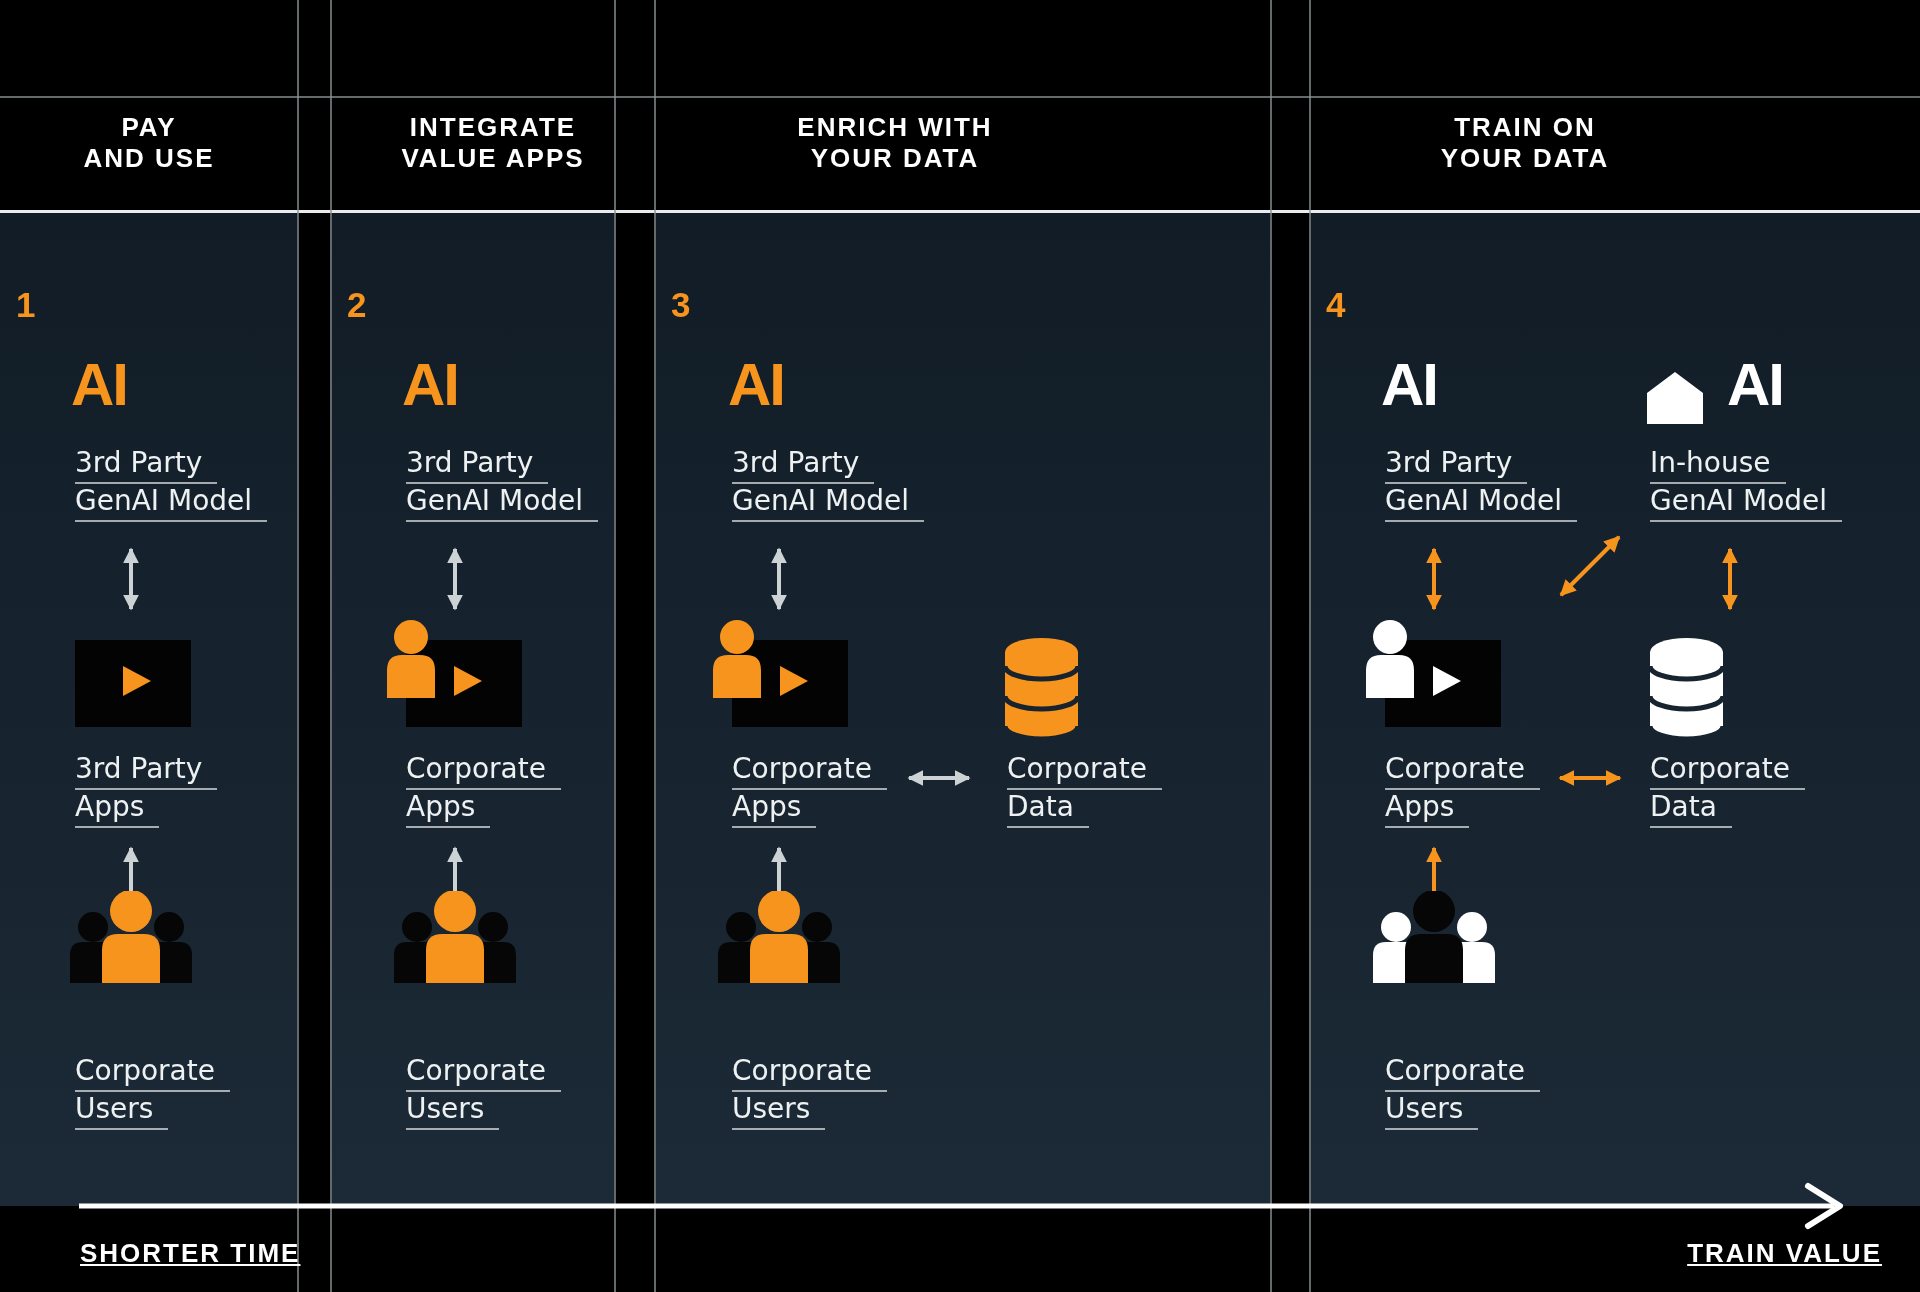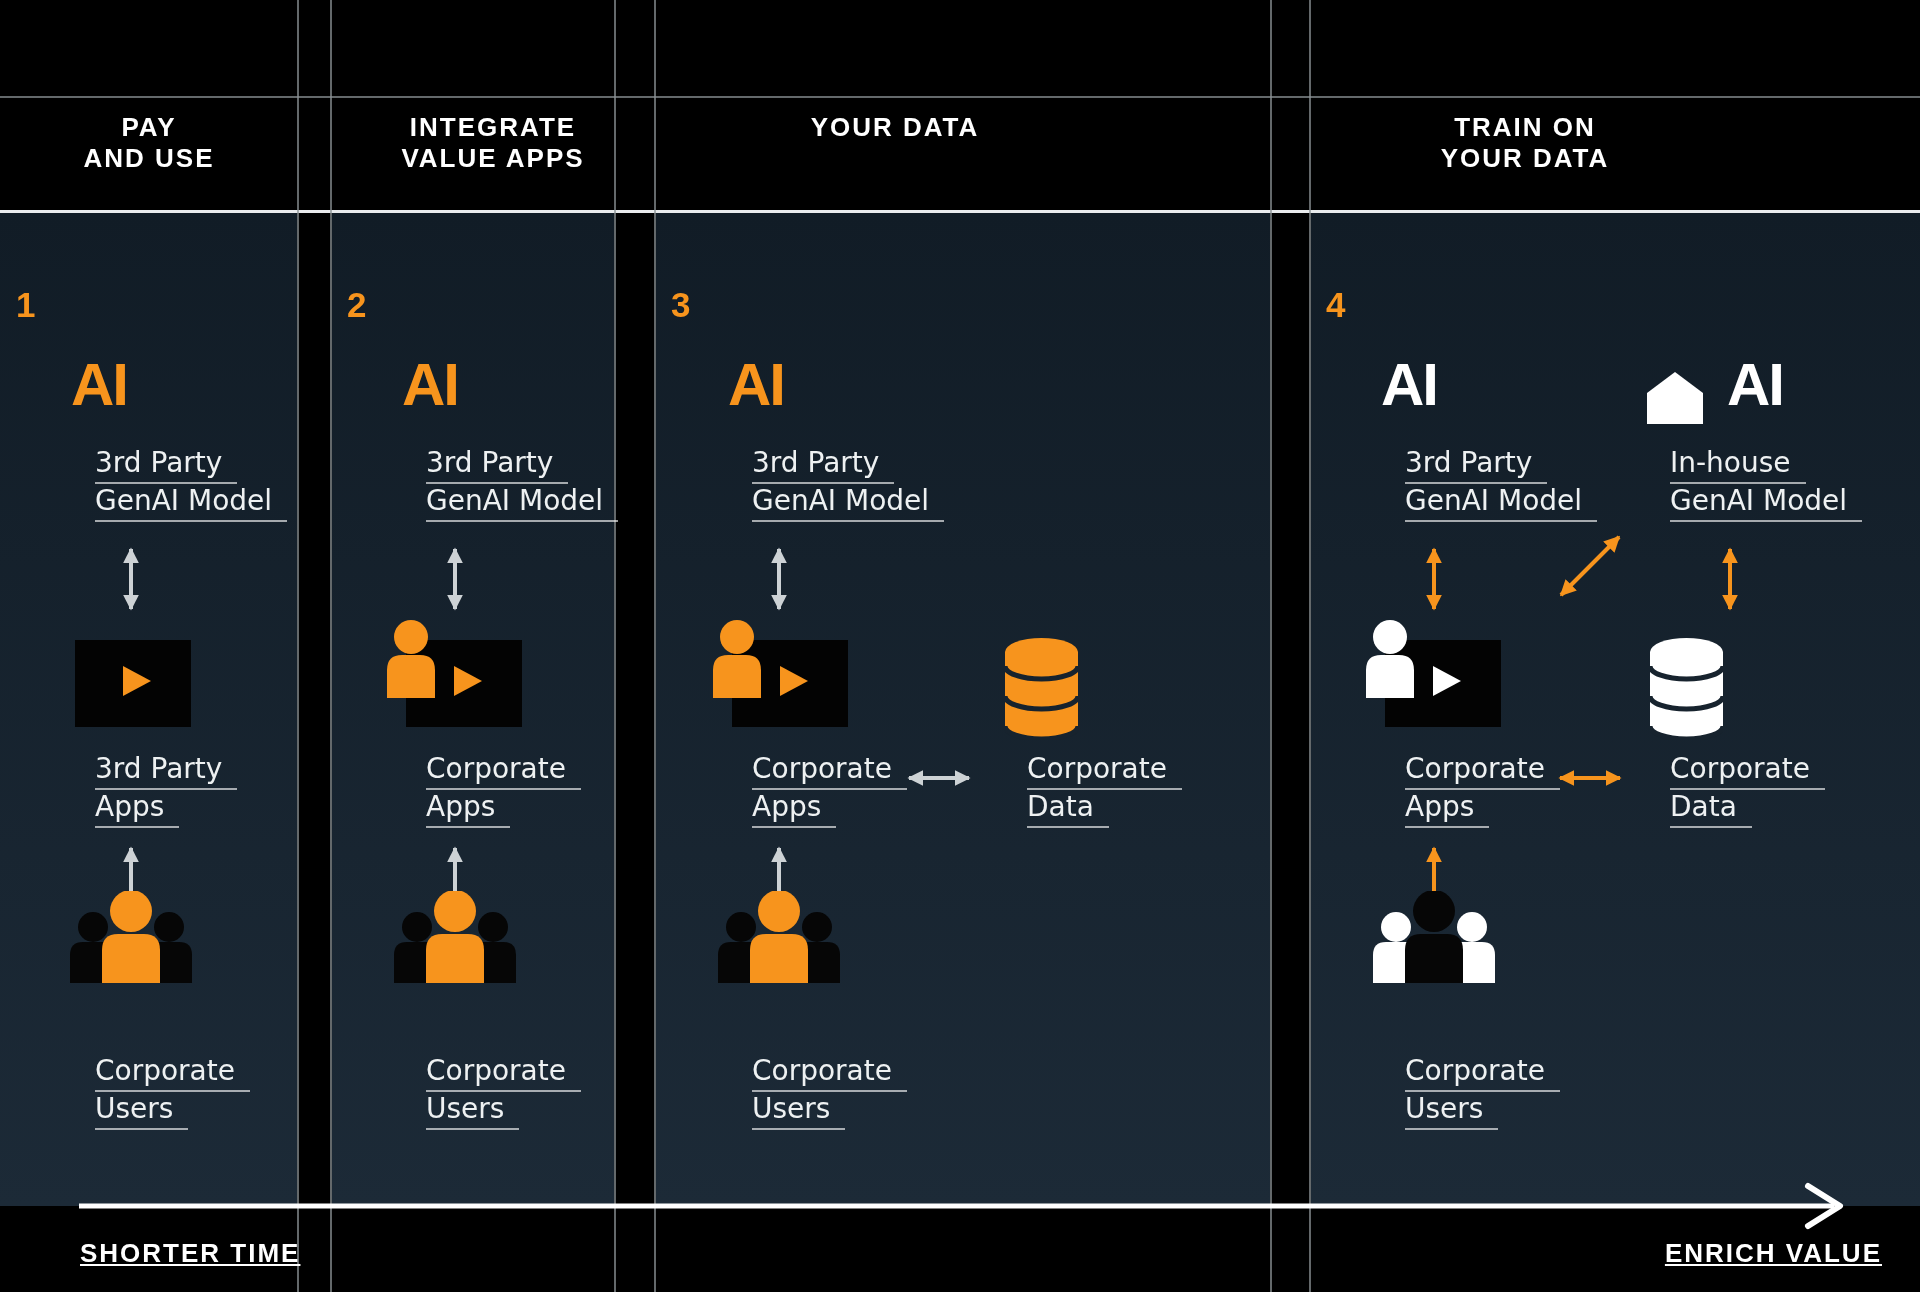--- a/index.html
+++ b/index.html
@@ -13,21 +13,21 @@
   .panel{position:absolute;top:213px;height:993px;
          background:linear-gradient(180deg,var(--panel-top) 0%,var(--panel-bottom) 100%);}
   .coltitle{position:absolute;top:112px;color:#fff;font-weight:bold;font-size:26px;
             line-height:31px;letter-spacing:2px;text-align:center;white-space:nowrap;}
   .badge{position:absolute;color:var(--orange);font-weight:bold;font-size:35px;line-height:35px;}
   .ai{position:absolute;font-weight:bold;font-size:60px;line-height:86px;letter-spacing:-2px;
       color:var(--orange);white-space:nowrap;}
   .ai.white{color:#fff;}
   .lbl{position:absolute;font-family:"DejaVu Sans","Liberation Sans",sans-serif;
        font-size:28px;color:var(--label-text);}
-  .lbl div{height:38px;line-height:34px;margin-left:20px;}
+  .lbl div{height:38px;line-height:34px;}
   .lbl span{display:inline-block;border-bottom:2px solid rgba(255,255,255,.62);
             padding-right:15px;padding-bottom:2px;}
   .apps-rect{position:absolute;width:116px;height:87px;background:#030303;}
   .play{position:absolute;width:0;height:0;border-top:15px solid transparent;
         border-bottom:15px solid transparent;border-left:28px solid var(--orange);}
   .play.white{border-left-color:#fff;}
   .footer-label{position:absolute;top:1238px;color:#fff;font-weight:bold;font-size:26px;
                 letter-spacing:2px;white-space:nowrap;text-decoration:underline;}
   .st-g{stroke:var(--arrow-gray);}
   .st-o{stroke:var(--orange);}
@@ -70,20 +70,21 @@
 
   <div class="coltitle" style="left:0;width:298px">
     <div>PAY</div>
     <div>AND USE</div>
   </div>
   <div class="coltitle" style="left:331px;width:324px">
     <div>INTEGRATE</div>
     <div>VALUE APPS</div>
   </div>
   <div class="coltitle" style="left:655px;width:480px">
+    <div>ENRICH WITH</div>
     <div>YOUR DATA</div>
   </div>
   <div class="coltitle" style="left:1310px;width:430px">
     <div>TRAIN ON</div>
     <div>YOUR DATA</div>
   </div>
 
   <div class="badge" style="left:16px;top:287px">1</div>
   <div class="ai" style="left:71px;top:342px">AI</div>
   <div class="lbl" style="left:75px;top:446px">
@@ -258,15 +259,15 @@
   <div class="lbl" style="left:1385px;top:1054px">
     <div><span>Corporate</span></div>
     <div><span>Users</span></div>
   </div>
 
   <svg class="abs" style="left:0;top:1180px" width="1920" height="56">
     <line x1="79" y1="26" x2="1834" y2="26" stroke="#fff" stroke-width="5"></line>
     <polyline points="1808,6 1840,26 1808,46" stroke="#fff" stroke-width="6" fill="none" stroke-linecap="round" stroke-linejoin="round"></polyline>
   </svg>
   <div class="footer-label" style="left:80px">SHORTER TIME</div>
-  <div class="footer-label" style="right:82px">ENRICH VALUE</div>
+  <div class="footer-label" style="right:82px">TRAIN VALUE</div>
 
 </div>
 
 </body></html>

